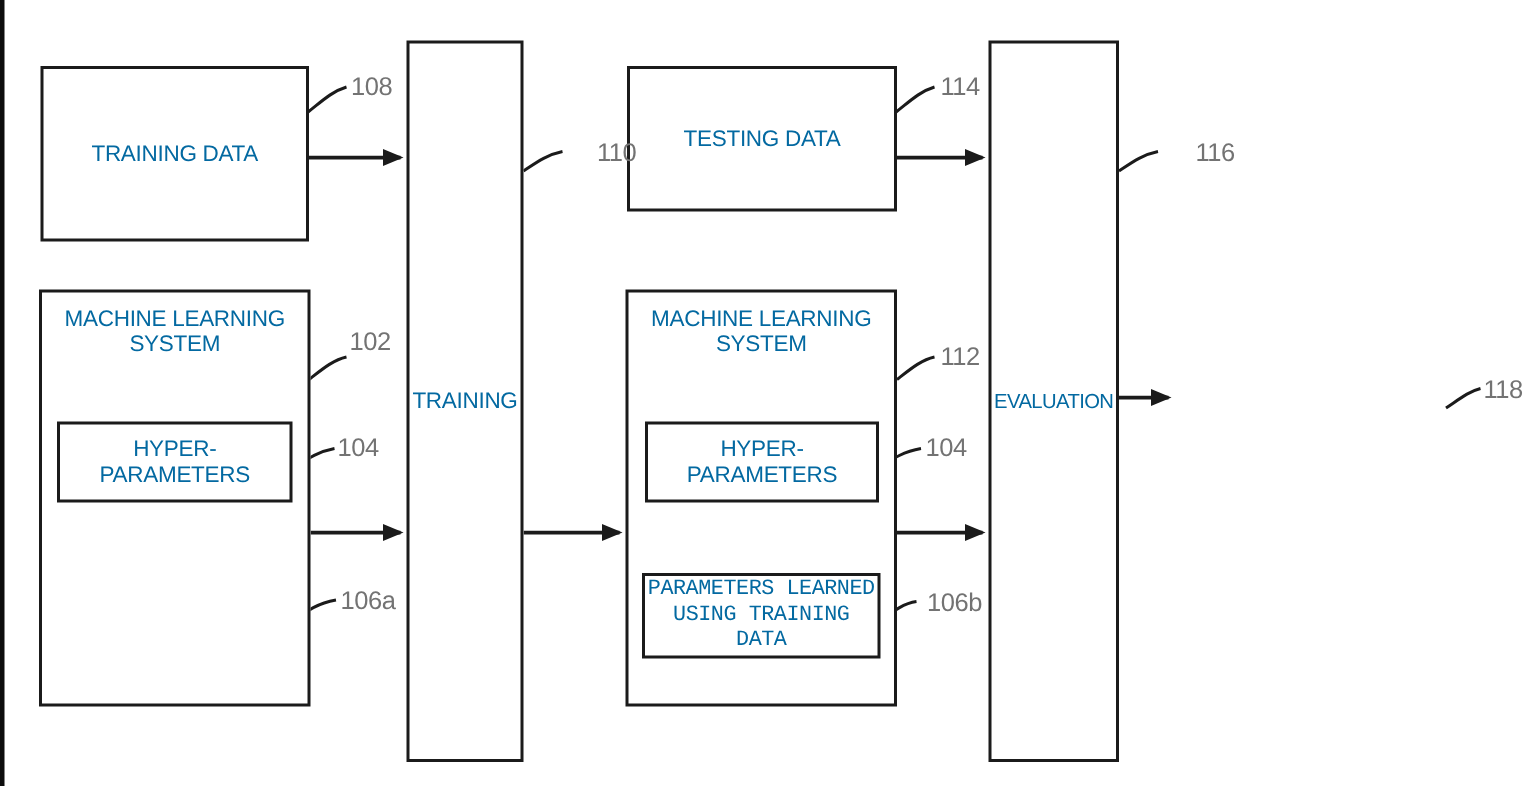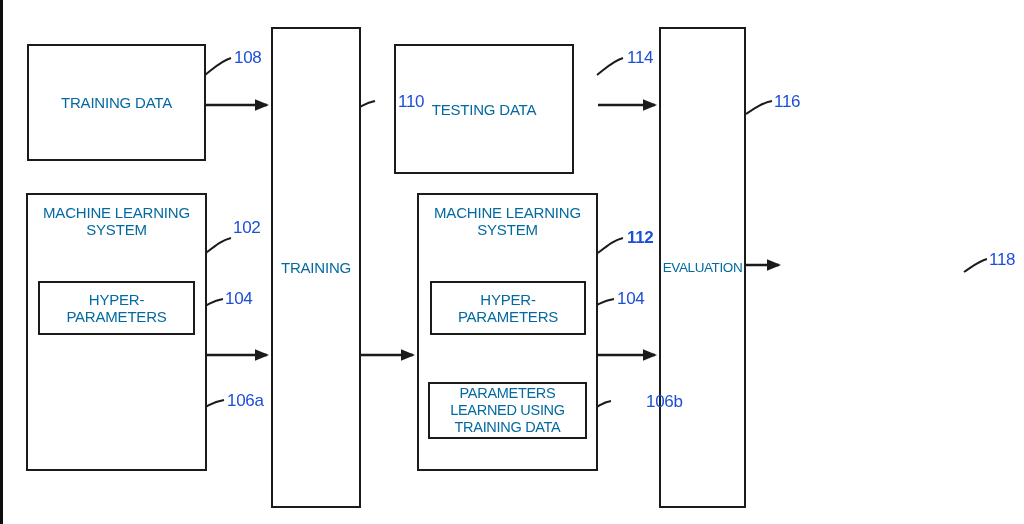--- a/index.html
+++ b/index.html
@@ -15,21 +15,21 @@
     font-size:15px;line-height:17px;letter-spacing:-0.2px;color:#0369a1;
     white-space:pre-line;
   }
   .top-title{align-items:flex-start;}
   .top-title .lbl{margin-top:9px;width:156px;}
   .inner{border-width:2.2px;}
   .fit .lbl{font-size:13.5px;letter-spacing:-0.4px;}
   .tight .lbl{font-size:14.5px;letter-spacing:-0.3px;width:155px;}
   .value .lbl{width:128px;}
   .ref{
-    position:absolute;font-size:17px;letter-spacing:-0.3px;color:#1d4ed8;
+    position:absolute;font-size:17px;letter-spacing:-0.3px;color:#737373;
     font-family:"Liberation Sans",sans-serif;
   }
   #wires{position:absolute;left:0;top:0;width:1024px;height:524px;}
   .edge-line{position:absolute;left:0;top:0;width:2.5px;height:524px;background:#0d0d0d;}
 </style>
 </head>
 <body>
 
 <div id="canvas">
 
@@ -68,50 +68,50 @@
 
   <div class="box top-title" style="left:26px;top:193px;width:181px;height:278px;">
     <span class="lbl">MACHINE LEARNING SYSTEM</span>
   </div>
 
   <div class="box inner" style="left:38px;top:281px;width:157px;height:54px;">
     <span class="lbl">HYPER-PARAMETERS</span>
   </div>
 
 
-  <div class="box" style="left:271px;top:27px;width:90px;height:481px;">
+  <div class="box" style="left:271px;top:27px;width:78px;height:481px;">
     <span class="lbl">TRAINING</span>
   </div>
 
-  <div class="box" style="left:394px;top:44px;width:180px;height:130px;">
+  <div class="box" style="left:418px;top:44px;width:180px;height:97px;">
     <span class="lbl">TESTING DATA</span>
   </div>
 
   <div class="box top-title" style="left:417px;top:193px;width:181px;height:278px;">
     <span class="lbl">MACHINE LEARNING SYSTEM</span>
   </div>
 
   <div class="box inner" style="left:430px;top:281px;width:156px;height:54px;">
     <span class="lbl">HYPER-PARAMETERS</span>
   </div>
 
-  <div class="box inner tight" style="left:428px;top:382px;width:159px;height:57px;">
+  <div class="box inner tight" style="left:428px;top:382px;width:159px;height:57px;font-family:Liberation Mono, monospace;">
     <span class="lbl">PARAMETERS LEARNED USING TRAINING DATA</span>
   </div>
 
   <div class="box fit" style="left:659px;top:27px;width:87px;height:481px;">
     <span class="lbl">EVALUATION</span>
   </div>
 
 
   <span class="ref" style="left:234px;top:48px;">108</span>
   <span class="ref" style="left:398px;top:92px;">110</span>
   <span class="ref" style="left:233px;top:218px;text-align:right;">102</span>
   <span class="ref" style="left:225px;top:289px;">104</span>
   <span class="ref" style="left:227px;top:391px;">106a</span>
   <span class="ref" style="left:627px;top:48px;">114</span>
-  <span class="ref" style="left:774px;top:92px;">116</span>
-  <span class="ref" style="left:627px;top:228px;font-weight:bold;">112</span>
+  <span class="ref" style="left:797px;top:92px;">116</span>
+  <span class="ref" style="left:627px;top:228px;">112</span>
   <span class="ref" style="left:617px;top:289px;">104</span>
-  <span class="ref" style="left:646px;top:392px;text-align:right;">106b</span>
+  <span class="ref" style="left:618px;top:392px;text-align:right;">106b</span>
   <span class="ref" style="left:989px;top:250px;">118</span>
 
 </div>
 
 </body></html>

